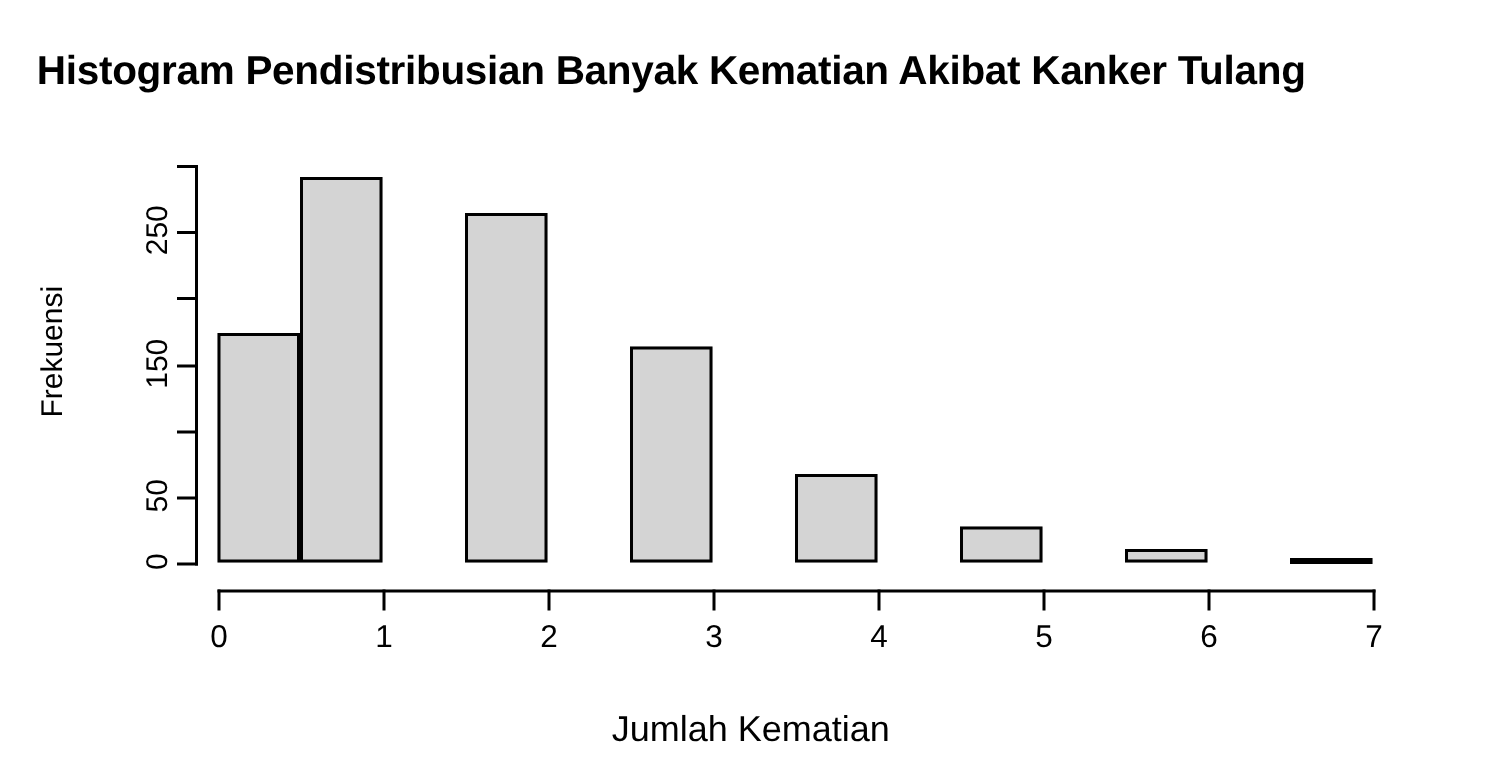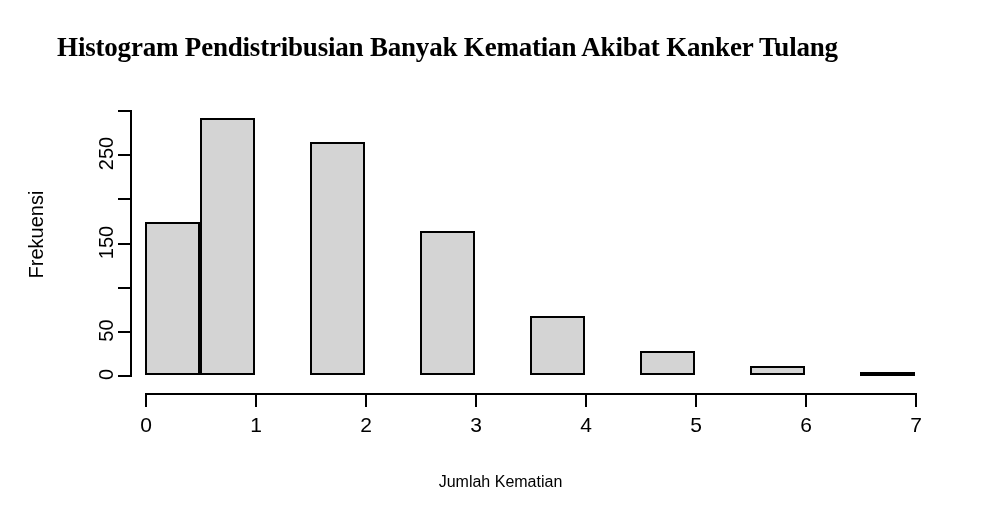--- a/index.html
+++ b/index.html
@@ -24,29 +24,29 @@
   .chart-title {
     position: absolute;
     left: 0;
     top: 32px;
     width: 895px;
     text-align: center;
     font-size: 27px;
     font-weight: bold;
     letter-spacing: -0.2px;
     white-space: nowrap;
-    font-family: Liberation Serif, serif;
+    font-family: Liberation Sans, sans-serif;
   }
   .xlabel {
     position: absolute;
     left: 0;
     top: 473px;
     width: 1001px;
     text-align: center;
-    font-size: 16px;
+    font-size: 24px;
     font-family: "Liberation Sans", sans-serif;
   }
   .ylabel {
     position: absolute;
     left: -44px;
     top: 223px;
     width: 160px;
     text-align: center;
     font-size: 20px;
     transform: rotate(-90deg);

